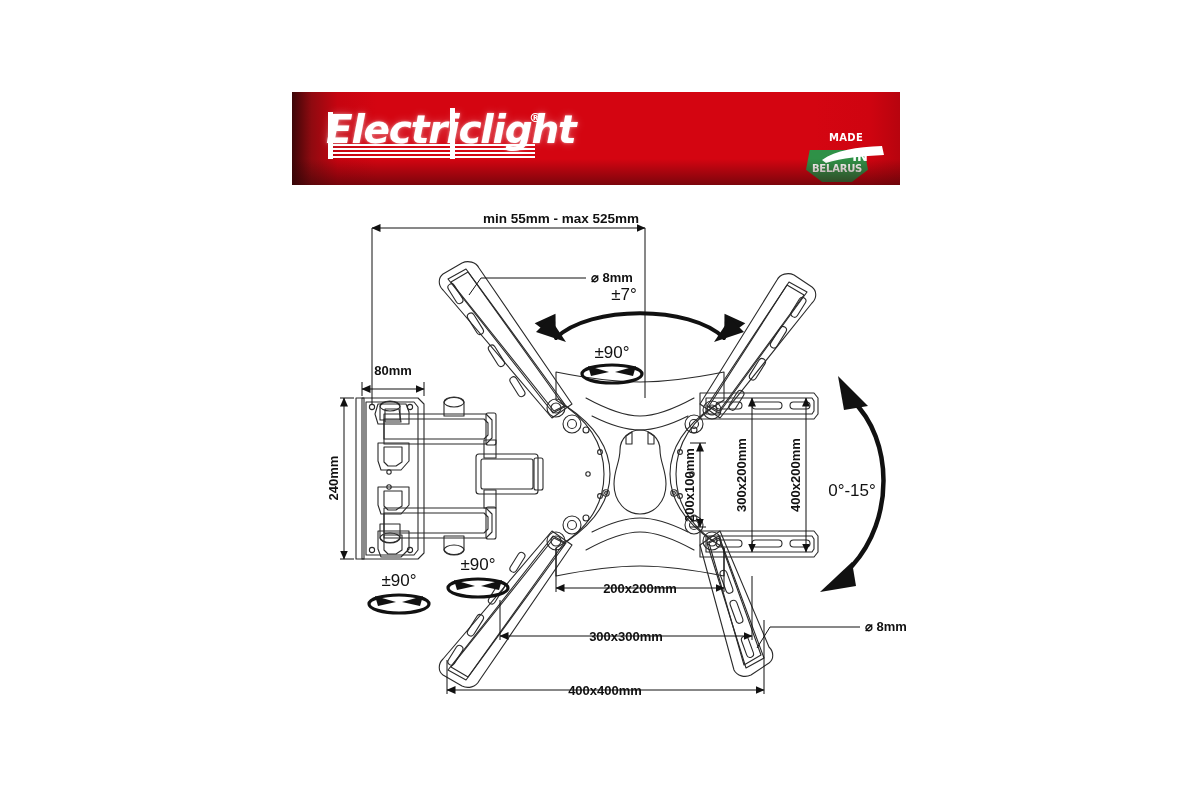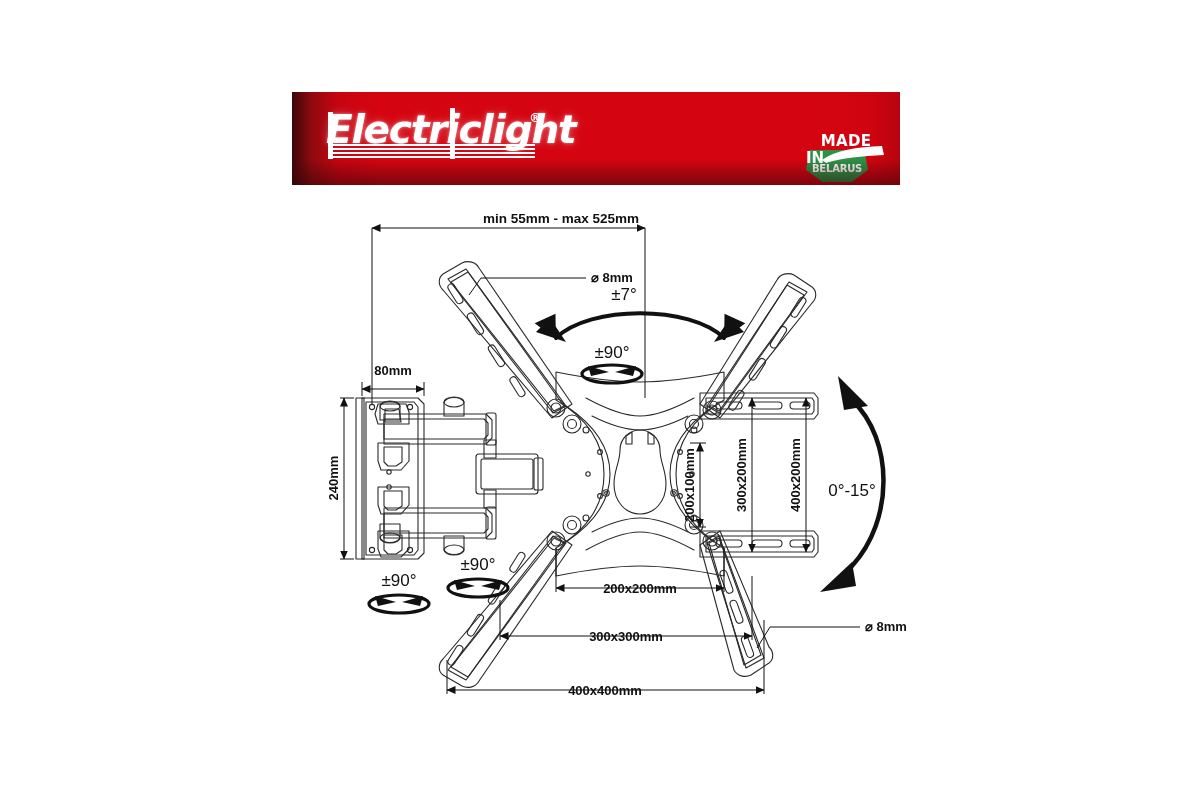--- a/index.html
+++ b/index.html
@@ -107,41 +107,41 @@
     top: 40px;
     width: 82px;
     height: 50px;
   }
   #mib-made {
     position: absolute;
     left: 6px; top: 0px;
     width: 72px;
     text-align: center;
     font-family: "DejaVu Sans", sans-serif;
-    font-size: 15px;
+    font-size: 10px;
     font-weight: bold;
     color: #ffffff;
     letter-spacing: 0.3px;
   }
   #mib-green {
     position: absolute;
     left: 2px;
     top: 18px;
     width: 62px;
     height: 32px;
     background: #2f9147;
     clip-path: polygon(6% 0%, 94% 0%, 100% 62%, 74% 100%, 26% 100%, 0% 62%);
   }
   #mib-in {
     position: absolute;
     left: 2px; top: 17px;
     width: 62px;
-    text-align: left;
+    text-align: right;
     font-family: "DejaVu Sans", sans-serif;
-    font-size: 15px;
+    font-size: 13px;
     font-weight: bold;
     color: #ffffff;
   }
   #mib-belarus {
     position: absolute;
     left: 0px; top: 31px;
     width: 66px;
     text-align: center;
     font-family: "DejaVu Sans", sans-serif;
     font-size: 10px;

